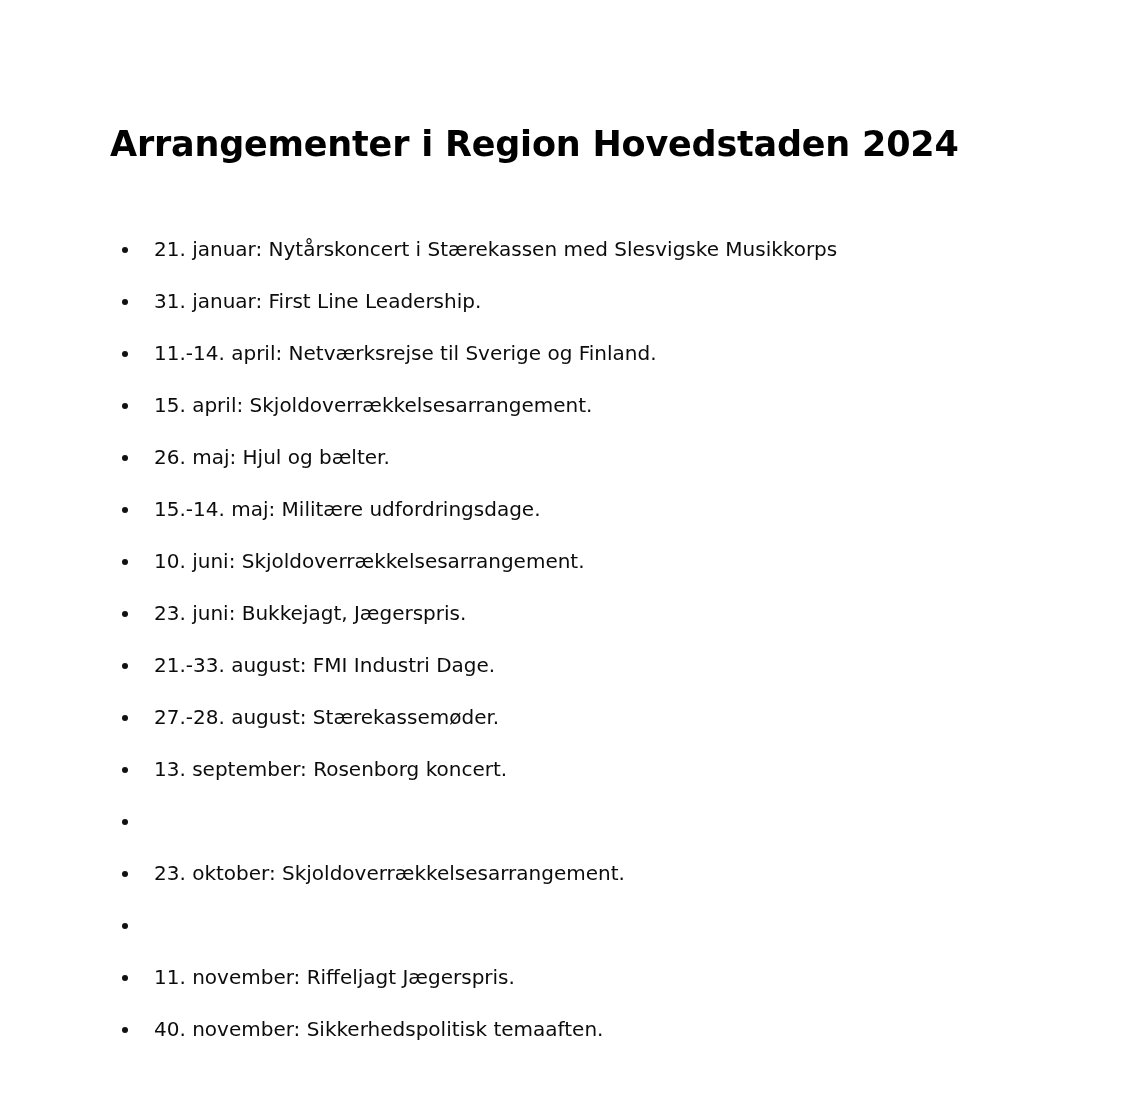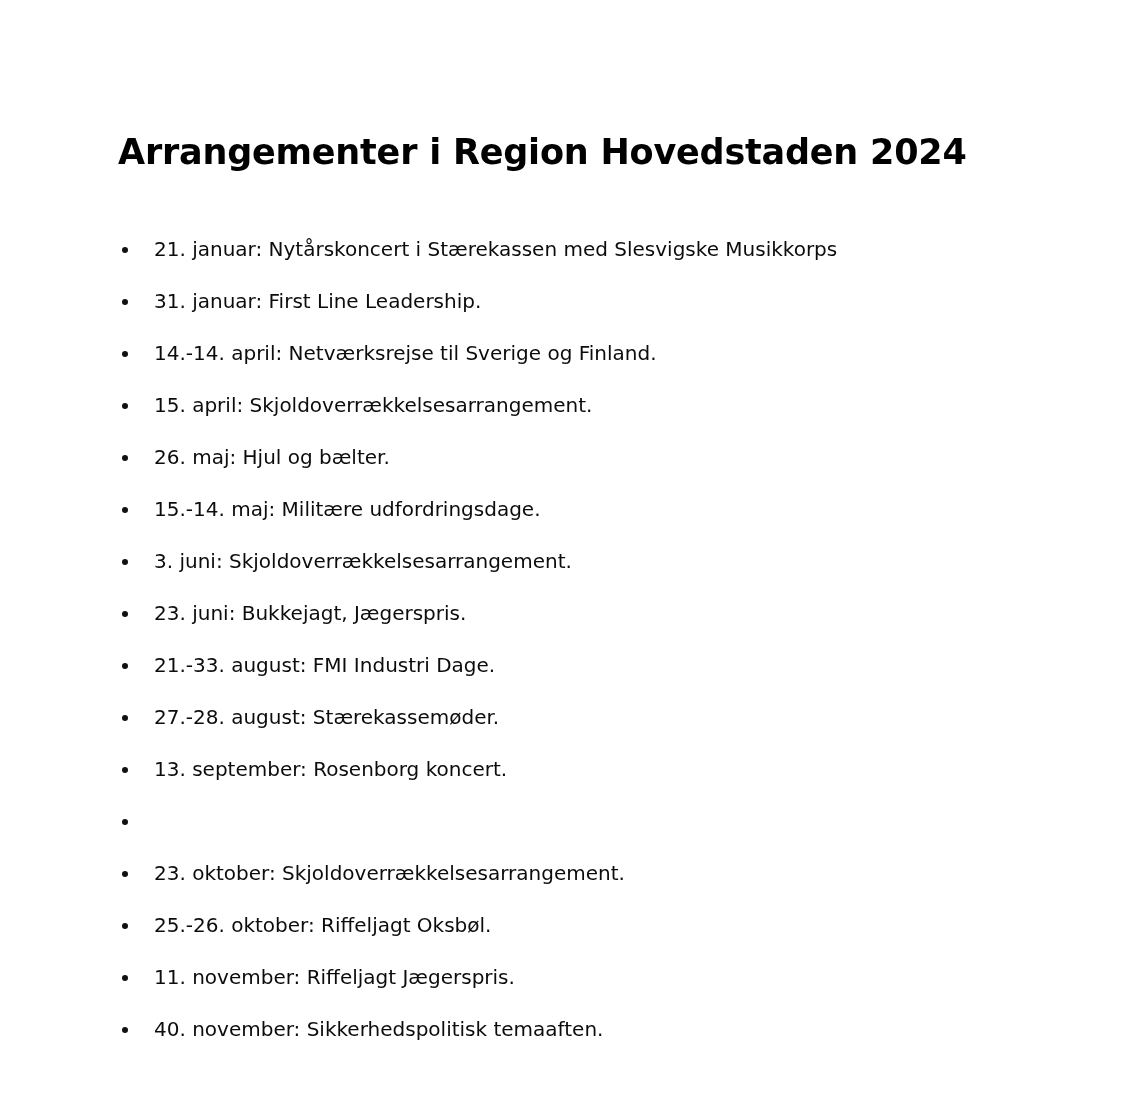--- a/index.html
+++ b/index.html
@@ -21,21 +21,21 @@
     position: relative;
     width: 1147px;
     height: 1117px;
     box-sizing: border-box;
   }
 
   .doc-title {
     position: absolute;
     left: 106px;
     top: 118px;
-    margin: 12px;
+    margin: 4px;
     font-size: 35px;
     font-weight: bold;
     line-height: 44px;
     letter-spacing: -0.2px;
     color: #000000;
     white-space: nowrap;
   }
 
   .event-list {
     position: absolute;
@@ -88,37 +88,37 @@
     <li class="event-item">
       <span class="event-bullet"></span>
       <span class="event-text">21. januar: Nytårskoncert i Stærekassen med Slesvigske Musikkorps</span>
     </li>
     <li class="event-item">
       <span class="event-bullet"></span>
       <span class="event-text">31. januar: First Line Leadership.</span>
     </li>
     <li class="event-item">
       <span class="event-bullet"></span>
-      <span class="event-text">14.-14. april: Netværksrejse til Sverige og Finland.</span>
+      <span class="event-text">11.-14. april: Netværksrejse til Sverige og Finland.</span>
     </li>
     <li class="event-item">
       <span class="event-bullet"></span>
       <span class="event-text">15. april: Skjoldoverrækkelsesarrangement.</span>
     </li>
     <li class="event-item">
       <span class="event-bullet"></span>
       <span class="event-text">26. maj: Hjul og bælter.</span>
     </li>
     <li class="event-item">
       <span class="event-bullet"></span>
       <span class="event-text">15.-14. maj: Militære udfordringsdage.</span>
     </li>
     <li class="event-item">
       <span class="event-bullet"></span>
-      <span class="event-text">3. juni: Skjoldoverrækkelsesarrangement.</span>
+      <span class="event-text">10. juni: Skjoldoverrækkelsesarrangement.</span>
     </li>
     <li class="event-item">
       <span class="event-bullet"></span>
       <span class="event-text">23. juni: Bukkejagt, Jægerspris.</span>
     </li>
     <li class="event-item">
       <span class="event-bullet"></span>
       <span class="event-text">21.-33. august: FMI Industri Dage.</span>
     </li>
     <li class="event-item">
@@ -131,21 +131,20 @@
     </li>
     <li class="event-item">
       <span class="event-bullet"></span>
     </li>
     <li class="event-item">
       <span class="event-bullet"></span>
       <span class="event-text">23. oktober: Skjoldoverrækkelsesarrangement.</span>
     </li>
     <li class="event-item">
       <span class="event-bullet"></span>
-      <span class="event-text">25.-26. oktober: Riffeljagt Oksbøl.</span>
     </li>
     <li class="event-item">
       <span class="event-bullet"></span>
       <span class="event-text">11. november: Riffeljagt Jægerspris.</span>
     </li>
     <li class="event-item">
       <span class="event-bullet"></span>
       <span class="event-text">40. november: Sikkerhedspolitisk temaaften.</span>
     </li>
   </ul>

